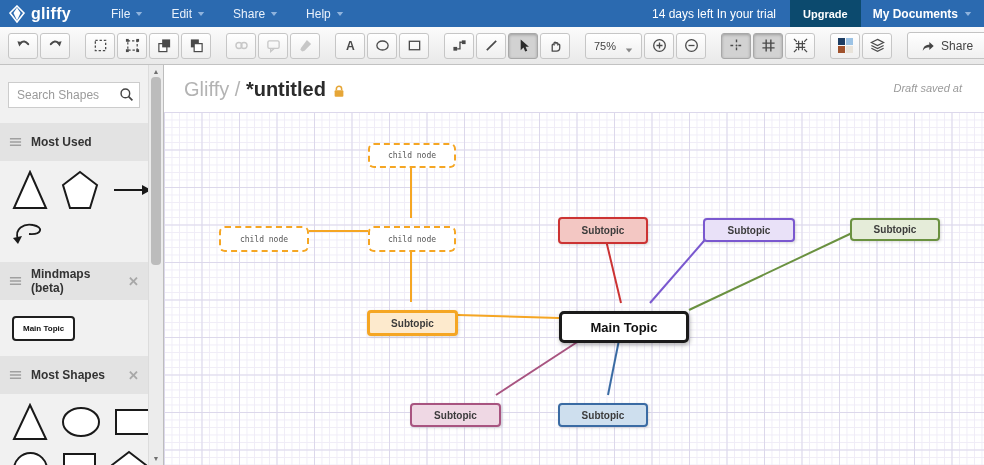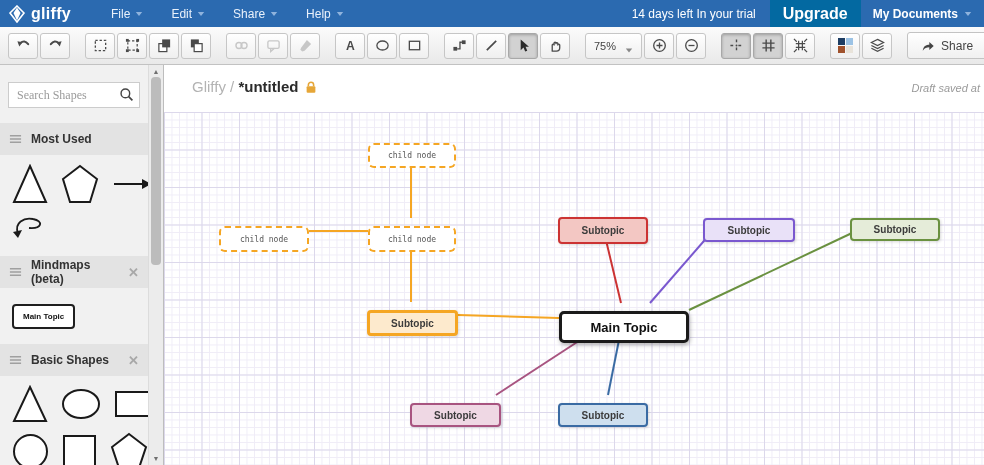--- a/index.html
+++ b/index.html
@@ -8,21 +8,21 @@
 
   
   .navbar { position:absolute; top:0; left:0; right:0; height:27px; background:#2b6ab0; display:flex; align-items:stretch; color:#fff; z-index:10; }
   .logo { display:flex; align-items:center; gap:5px; padding:0 12px 0 8px; font-weight:bold; font-size:16px; letter-spacing:.3px; }
   .menus { display:flex; align-items:stretch; margin-left:14px; }
   .menu-item { display:flex; align-items:center; gap:5px; padding:0 14px; font-size:12px; font-weight:normal; color:#e9f1fb; cursor:pointer; }
   .caret-sm { width:8px; height:6px; color:#8fb3dd; display:inline-flex; }
   .caret-sm svg { width:8px; height:6px; }
   .nav-right { margin-left:auto; display:flex; align-items:stretch; }
   .trial { display:flex; align-items:center; font-size:12px; font-weight:normal; margin-right:14px; }
-  .upgrade-btn { display:flex; align-items:center; padding:0 13px; background:#0369a1; font-size:16px; font-weight:bold; cursor:pointer; }
+  .upgrade-btn { display:flex; align-items:center; padding:0 13px; background:#0c4a6e; font-size:11px; font-weight:bold; cursor:pointer; }
   .mydocs { display:flex; align-items:center; gap:6px; padding:0 12px; font-size:12px; font-weight:bold; cursor:pointer; }
 
   
   .toolbar { position:absolute; top:27px; left:0; right:0; height:38px; background:linear-gradient(#fbfbfb,#e9e9e9); border-bottom:1px solid #c2c2c2; display:flex; align-items:center; padding:0 8px; z-index:9; }
   .toolbar-groups { display:flex; align-items:center; }
   .btn-group { display:flex; gap:2px; margin-right:15px; }
   .tool-btn { width:30px; height:26px; border:1px solid #c6c6c6; border-radius:3px; background:linear-gradient(#ffffff,#efefef); display:flex; align-items:center; justify-content:center; color:#4a4a4a; cursor:pointer; }
   .tool-btn svg { width:15px; height:15px; }
   .tool-btn.active { background:#d2d2d2; border-color:#a8a8a8; box-shadow:inset 0 1px 3px rgba(0,0,0,.25); }
   .tool-btn.disabled { color:#c7c7c7; }
@@ -31,25 +31,25 @@
   .swatch-grid { display:grid; grid-template-columns:7px 7px; grid-template-rows:7px 7px; gap:1px; }
   .swatch-grid span { display:block; }
   .toolbar-right { margin-left:auto; display:flex; gap:7px; }
   .bar-btn { height:27px; border:1px solid #c3c3c3; border-radius:3px; background:linear-gradient(#ffffff,#f0f0f0); display:flex; align-items:center; gap:6px; padding:0 13px; font-size:12px; color:#444; cursor:pointer; white-space:nowrap; }
   .bar-btn svg { width:14px; height:14px; }
 
   
   .sidebar { position:absolute; top:65px; bottom:0; left:0; width:164px; background:#f1f1f1; border-right:1px solid #bdbdbd; z-index:5; }
   .sidebar-content { position:absolute; left:0; top:0; bottom:0; right:15px; overflow:hidden; }
   .search-wrap { margin:17px 8px 0 8px; position:relative; }
-  .search-input { width:100%; height:26px; border:1px solid #ccc; background:#fff; font-size:12px; padding:0 26px 0 8px; color:#333; font-family:Liberation Serif, serif; outline:none; }
+  .search-input { width:100%; height:26px; border:1px solid #ccc; background:#fff; font-size:12px; padding:0 26px 0 8px; color:#333; font-family:Liberation Sans, sans-serif; outline:none; }
   .search-input::placeholder { color:#9a9a9a; }
   .search-icon { position:absolute; right:6px; top:5px; width:15px; height:15px; color:#444; }
   .search-icon svg { width:15px; height:15px; }
-  .section-header { background:#e3e3e3; height:32px; display:flex; align-items:center; gap:9px; padding:0 9px; font-size:12px; font-weight:bold; color:#333; margin-top:15px; cursor:pointer; }
+  .section-header { background:#e3e3e3; height:38px; display:flex; align-items:center; gap:9px; padding:0 9px; font-size:12px; font-weight:bold; color:#333; margin-top:15px; cursor:pointer; }
   .hamburger { width:13px; height:10px; color:#a0a0a0; }
   .hamburger svg { width:13px; height:10px; }
   .close-x { margin-left:auto; color:#a8a8a8; font-size:13px; line-height:1; cursor:pointer; }
   .shape-row { display:flex; align-items:center; gap:13px; padding:9px 10px 0 12px; }
   .shape-item { cursor:pointer; }
   .mindmap-item { display:inline-block; margin:16px 0 0 12px; border:2px solid #1f1f1f; border-radius:4px; background:#fff; padding:6px 9px; font-size:8px; font-weight:bold; color:#111; cursor:pointer; }
   .sb-scroll { position:absolute; right:0; top:0; bottom:0; width:15px; background:#ececec; border-left:1px solid #dcdcdc; }
   .sb-arrow { position:absolute; left:0; right:0; text-align:center; font-size:7px; color:#707070; cursor:pointer; }
   .sb-arrow.up { top:3px; } .sb-arrow.down { bottom:3px; }
   .sb-thumb { position:absolute; left:2px; right:2px; top:12px; height:188px; background:#bcbcbc; border-radius:4px; cursor:pointer; }
@@ -59,25 +59,25 @@
   .canvas-grid { position:absolute; left:0; top:47px; right:0; bottom:0; z-index:1;
     background-image:
       linear-gradient(to right, #dcd8eb 1px, transparent 1px),
       linear-gradient(to bottom, #dcd8eb 1px, transparent 1px),
       linear-gradient(to right, #efecf7 1px, transparent 1px),
       linear-gradient(to bottom, #efecf7 1px, transparent 1px);
     background-size: 37.5px 37.5px, 37.5px 37.5px, 7.5px 7.5px, 7.5px 7.5px; }
   .connector-layer { position:absolute; left:0; top:0; width:100%; height:100%; z-index:2; pointer-events:none; }
   .diagram-layer { position:absolute; left:0; top:8px; width:100%; height:100%; z-index:3; }
   .canvas-title { position:absolute; top:0; left:0; right:0; height:47px; background:#fff; z-index:4; }
-  .title-text { position:absolute; left:28px; top:13px; font-size:15px; color:#b3b3b3; }
+  .title-text { position:absolute; left:20px; top:13px; font-size:20px; color:#b3b3b3; }
   .doc-title { color:#2b2b2b; font-weight:bold; }
   .lock-ic { display:inline-block; width:14px; height:14px; vertical-align:-2px; margin-left:6px; color:#e6a637; }
   .lock-ic svg { width:14px; height:14px; }
-  .draft { position:absolute; right:4px; top:17px; font-style:italic; font-size:11px; color:#9a9a9a; }
+  .draft { position:absolute; right:22px; top:17px; font-style:italic; font-size:11px; color:#9a9a9a; }
 
   .node { position:absolute; border-style:solid; border-radius:4px; display:flex; align-items:center; justify-content:center; font-size:10px; font-weight:bold; color:#3b3b3b; background:#fff; box-shadow:1px 1px 3px rgba(0,0,0,.15); cursor:pointer; }
   .node.dashed { border-style:dashed; font-weight:normal; font-family:"DejaVu Sans Mono",monospace; font-size:8px; color:#555; box-shadow:none; border-radius:6px; }
   .node.main { font-size:13px; color:#101010; border-radius:5px; box-shadow:1px 2px 4px rgba(0,0,0,.3); }
 </style>
 </head>
 <body>
 
 <div class="navbar">
   <div class="logo">
@@ -414,21 +414,21 @@
       <span class="close-x">✕</span>
     </div>
     <div class="mindmap-item">Main Topic</div>
 
     <div class="section-header">
       <span class="hamburger">
           <svg viewBox="0 0 14 10">
             <path d="M1 1.5 H13 M1 5 H13 M1 8.5 H13" stroke="currentColor" stroke-width="1.6"></path>
           </svg>
         </span>
-      <span>Basic Shapes</span>
+      <span>Most Shapes</span>
       <span class="close-x">✕</span>
     </div>
     <div class="shape-row">
       <span class="shape-item">
           <svg width="36" height="38" viewBox="0 0 36 38">
             <path d="M18 2 L34 36 L2 36 Z" fill="#fff" stroke="#1a1a1a" stroke-width="2"></path>
           </svg>
         </span>
       <span class="shape-item">
           <svg width="40" height="32" viewBox="0 0 40 32">

